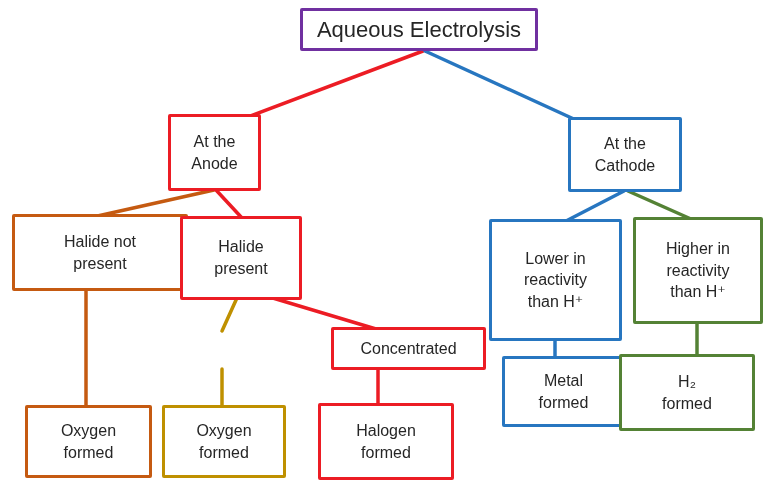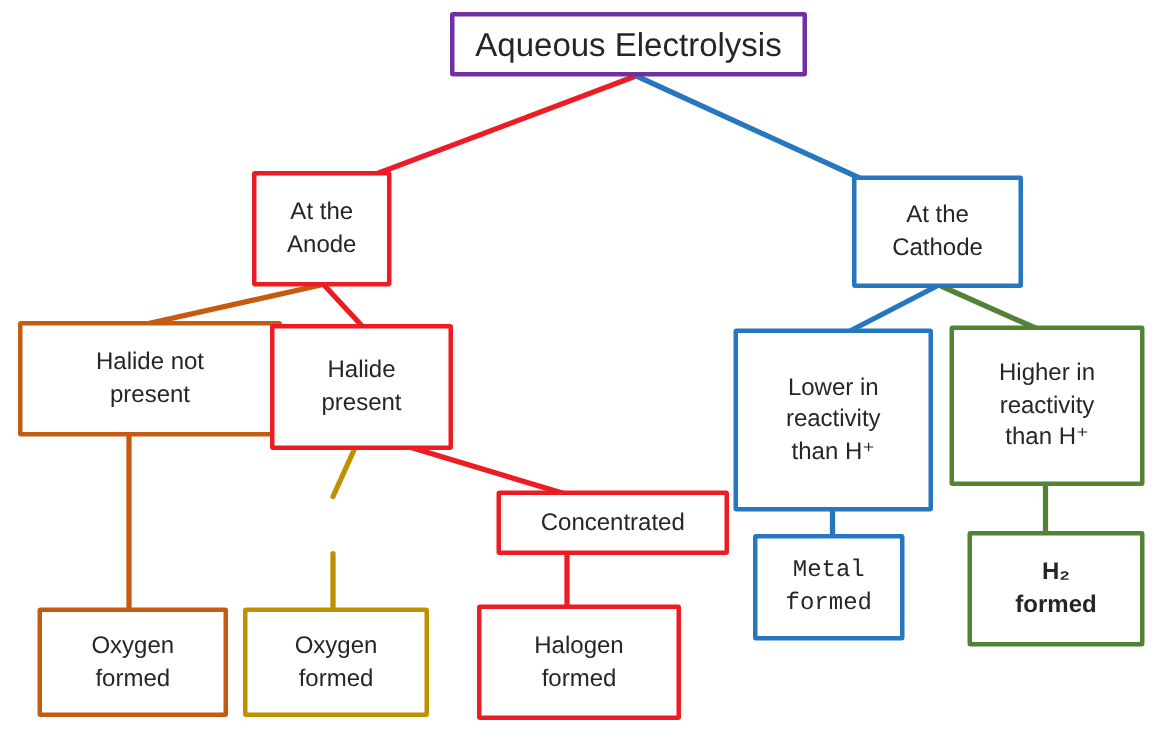--- a/index.html
+++ b/index.html
@@ -43,22 +43,22 @@
   #box-cathode{left:568px;top:117px;width:114px;height:75px;}
   #box-halide-not{left:12px;top:214px;width:176px;height:77px;}
   #box-halide-present{left:180px;top:216px;width:122px;height:84px;}
   #box-lower{left:489px;top:219px;width:133px;height:122px;}
   #box-higher{left:633px;top:217px;width:130px;height:107px;}
   #box-dilute{left:158px;top:329px;width:131px;height:41px;}
   #box-concentrated{left:295px;top:327px;width:155px;height:43px;margin-left:36px;}
   #box-oxygen-left{left:25px;top:405px;width:127px;height:73px;}
   #box-oxygen-mid{left:162px;top:405px;width:124px;height:73px;}
   #box-halogen{left:318px;top:403px;width:136px;height:77px;align-items:center;}
-  #box-metal{left:502px;top:356px;width:101px;height:71px;font-family:Liberation Mono, monospace;}
-  #box-h2{left:645px;top:354px;width:118px;height:77px;font-weight:bold;}
+  #box-metal{left:502px;top:356px;width:123px;height:71px;}
+  #box-h2{left:619px;top:354px;width:136px;height:77px;}
 </style>
 </head>
 <body>
 
 <div id="stage">
 
   <svg id="edges" viewBox="0 0 768 486" xmlns="http://www.w3.org/2000/svg">
     <line x1="423" y1="51" x2="248" y2="117" stroke-width="3.5" stroke-linecap="round" stroke="#EC1C24"></line>
     <line x1="425" y1="51" x2="576" y2="120" stroke-width="3.5" stroke-linecap="round" stroke="#2776C0"></line>
     <line x1="214" y1="190" x2="93" y2="217" stroke-width="3.5" stroke-linecap="round" stroke="#C55A11"></line>

